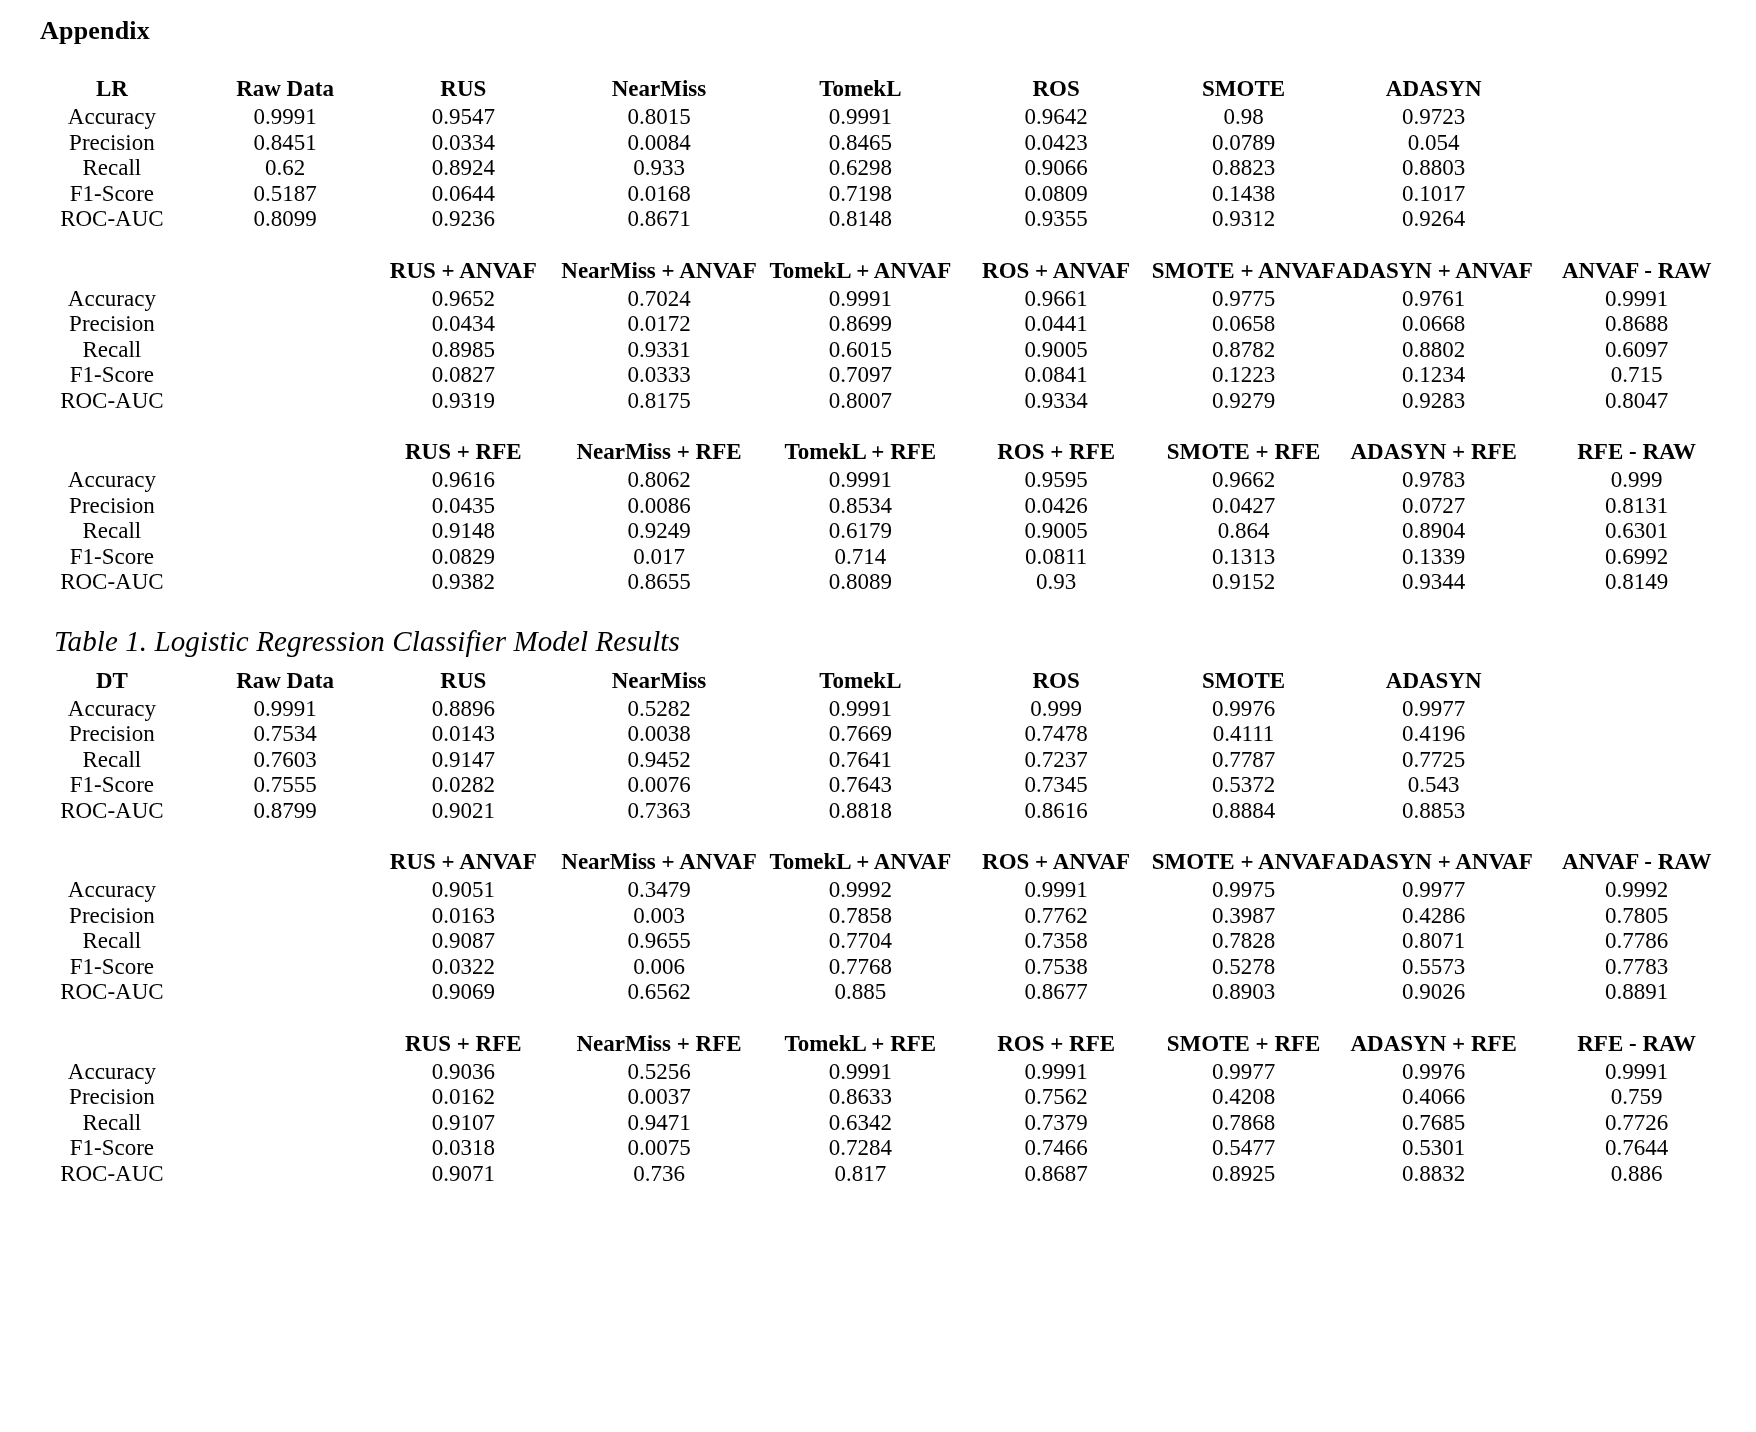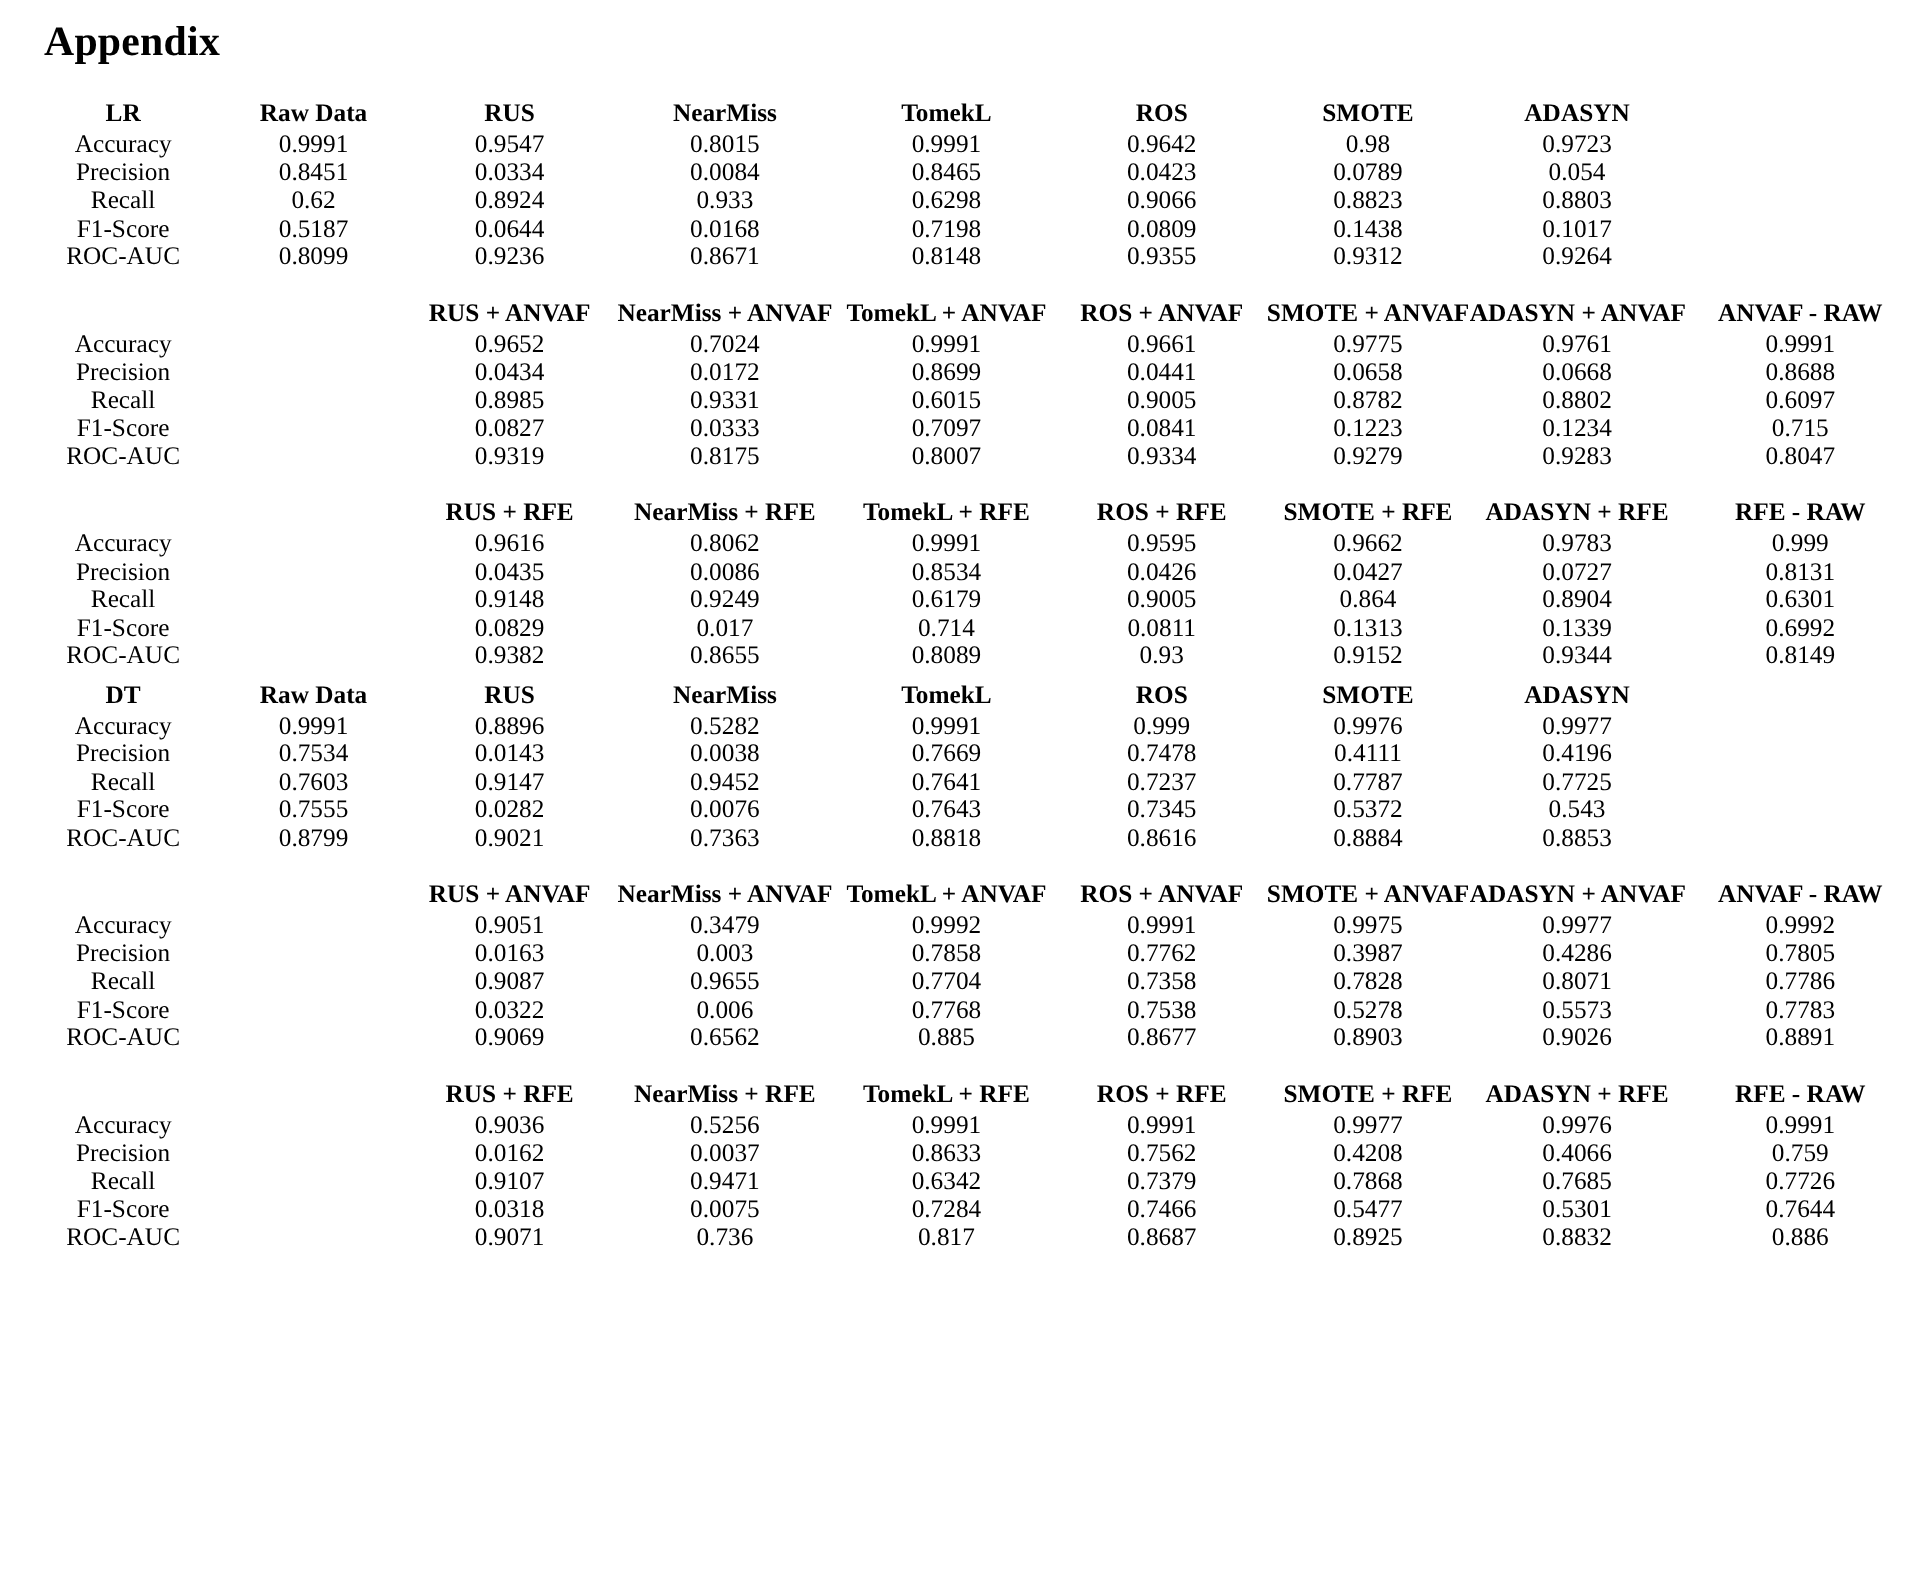--- a/index.html
+++ b/index.html
@@ -15,21 +15,21 @@
     overflow: hidden;
   }
   .page {
     position: relative;
     width: 1756px;
     height: 1432px;
     box-sizing: border-box;
     padding: 0 18px;
   }
   .appendix-title {
-    font-size: 38px;
+    font-size: 26px;
     font-weight: bold;
     margin: 16px 0 0 22px;
     letter-spacing: 0.2px;
   }
 
   
   .results-table {
     width: 1720px;
     border-collapse: collapse;
     table-layout: fixed;
@@ -305,20 +305,21 @@
               <td class="cell-value">0.9382</td>
               <td class="cell-value">0.8655</td>
               <td class="cell-value">0.8089</td>
               <td class="cell-value">0.93</td>
               <td class="cell-value">0.9152</td>
               <td class="cell-value">0.9344</td>
               <td class="cell-value">0.8149</td>
             </tr>
           </tbody>
         </table>
+        <div class="caption">Table 1. Logistic Regression Classifier Model Results</div>
       </div>
       <div class="table-block table2-wrap">
         <table class="results-table">
           <colgroup>
             <col class="c-label">
             <col class="c1">
             <col class="c2">
             <col class="c3">
             <col class="c4">
             <col class="c5">

